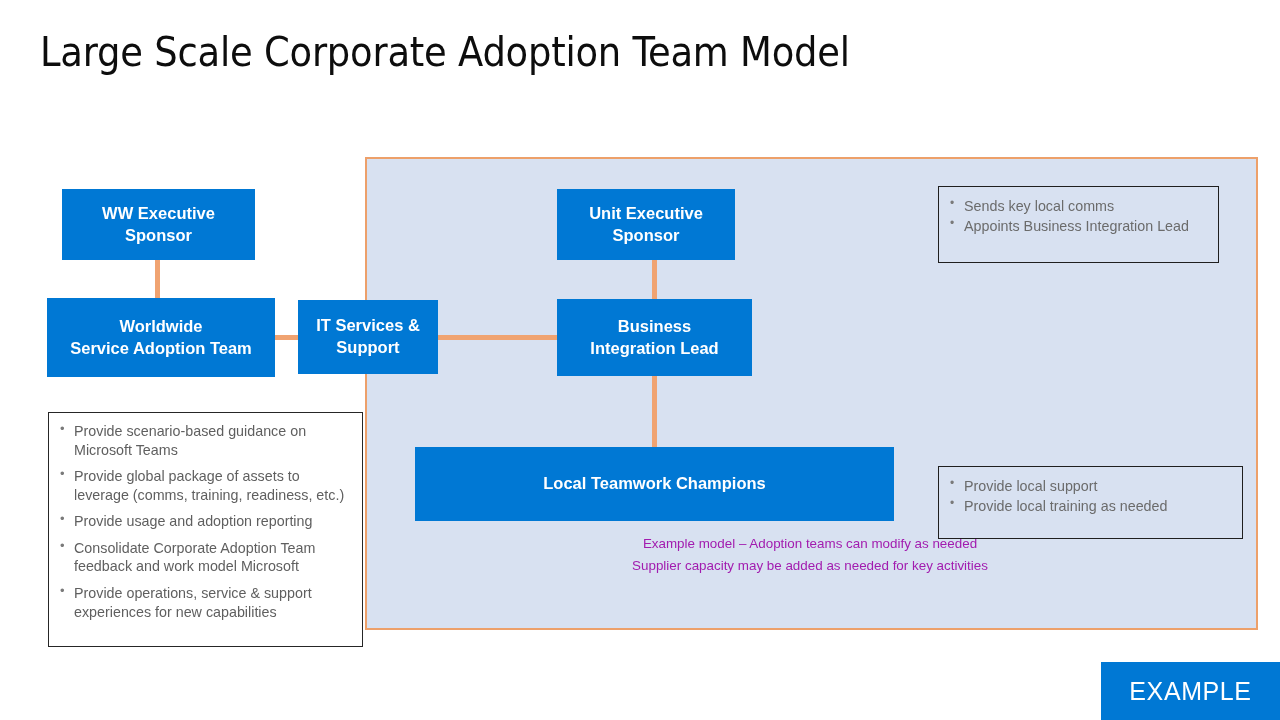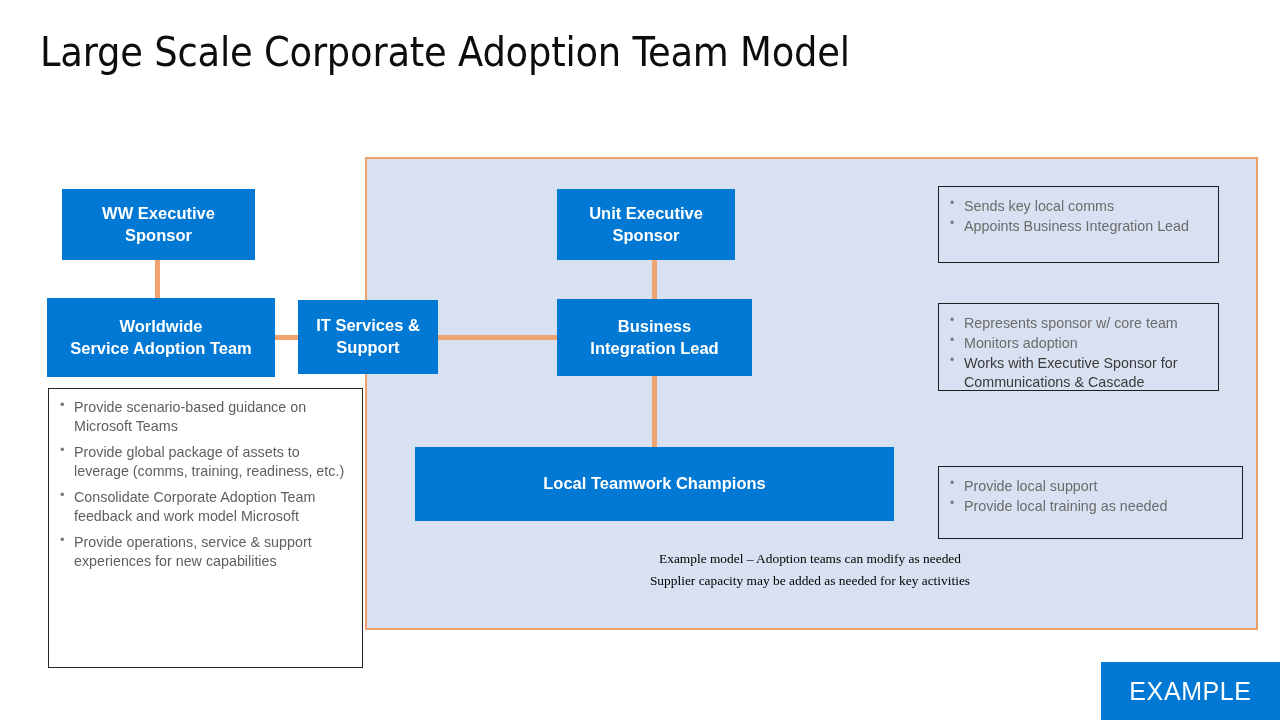--- a/index.html
+++ b/index.html
@@ -49,22 +49,22 @@
     font-size: 16.5px;
     line-height: 1.32;
     z-index: 5;
     padding: 4px 8px;
   }
   .bluebox span { display: block; }
 
   
   .left-panel {
     position: absolute;
-    left: 48px; top: 388px;
-    width: 315px; height: 280px;
+    left: 48px; top: 412px;
+    width: 315px; height: 235px;
     background: #ffffff;
     border: 1.5px solid #262626;
     padding: 9px 10px 4px 8px;
     z-index: 6;
   }
   .left-panel ul { list-style: none; }
   .left-panel li {
     position: relative;
     color: #5f5f5f;
     font-size: 14.3px;
@@ -99,28 +99,27 @@
   .note-box li::before {
     content: "\2022";
     position: absolute; left: 2px; top: -1px;
     font-size: 12px; color: #7a7a7a;
   }
   .note-box li.dark { color: #3a3a3a; }
 
   
   .footer-note {
     position: absolute;
-    left: 430px; top: 548px;
+    left: 430px; top: 533px;
     width: 760px;
     text-align: center;
-    color: #000000;
+    color: #a21caf;
     font-size: 13.4px;
     line-height: 1.62;
     z-index: 4;
-    font-family: Liberation Serif, serif;
   }
   .footer-note div { white-space: nowrap; }
 
   
   .example-badge {
     position: absolute;
     left: 1101px; top: 662px;
     width: 179px; height: 58px;
     background: #0078d4;
     color: #ffffff;
@@ -188,39 +187,33 @@
   <div class="bluebox" style="left:415px; top:447px; width:479px; height:74px;">
     <div>
       <span>Local Teamwork Champions</span>
     </div>
   </div>
 
   <div class="left-panel">
     <ul>
       <li>Provide scenario-based guidance on Microsoft Teams</li>
       <li>Provide global package of assets to leverage (comms, training, readiness, etc.)</li>
+      <li>Provide usage and adoption reporting</li>
       <li>Consolidate Corporate Adoption Team feedback and work model Microsoft</li>
       <li>Provide operations, service &amp; support experiences for new capabilities</li>
     </ul>
   </div>
 
   <div class="note-box" style="left:938px; top:186px; width:281px; height:77px;">
     <ul>
       <li>Sends key local comms</li>
       <li>Appoints Business Integration Lead</li>
     </ul>
   </div>
 
-  <div class="note-box" style="left:938px; top:303px; width:281px; height:88px;">
-    <ul>
-      <li>Represents sponsor w/ core team</li>
-      <li>Monitors adoption</li>
-      <li class="dark">Works with Executive Sponsor for Communications &amp; Cascade</li>
-    </ul>
-  </div>
 
   <div class="note-box" style="left:938px; top:448px; width:305px; height:73px;margin-top:18px;">
     <ul>
       <li>Provide local support</li>
       <li>Provide local training as needed</li>
     </ul>
   </div>
 
   <div class="footer-note">
     <div>Example model – Adoption teams can modify as needed</div>

